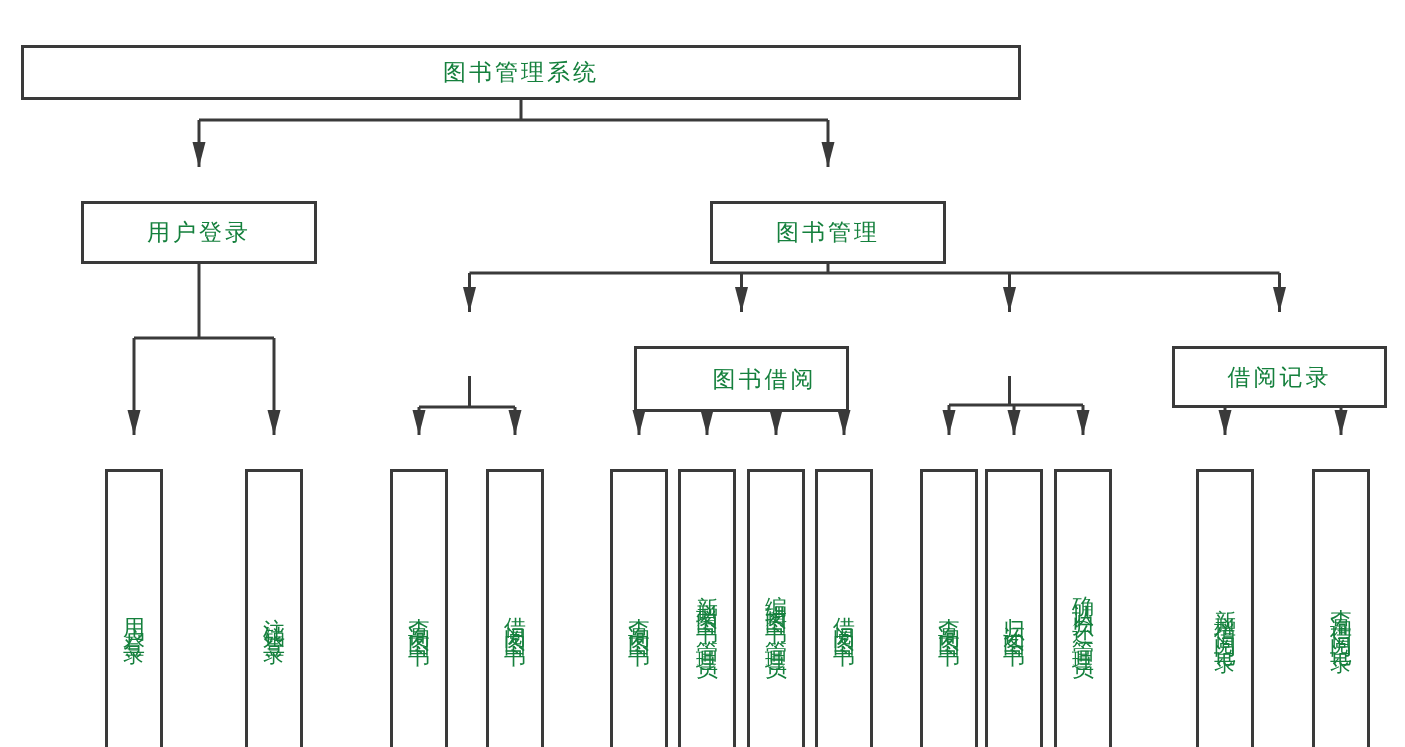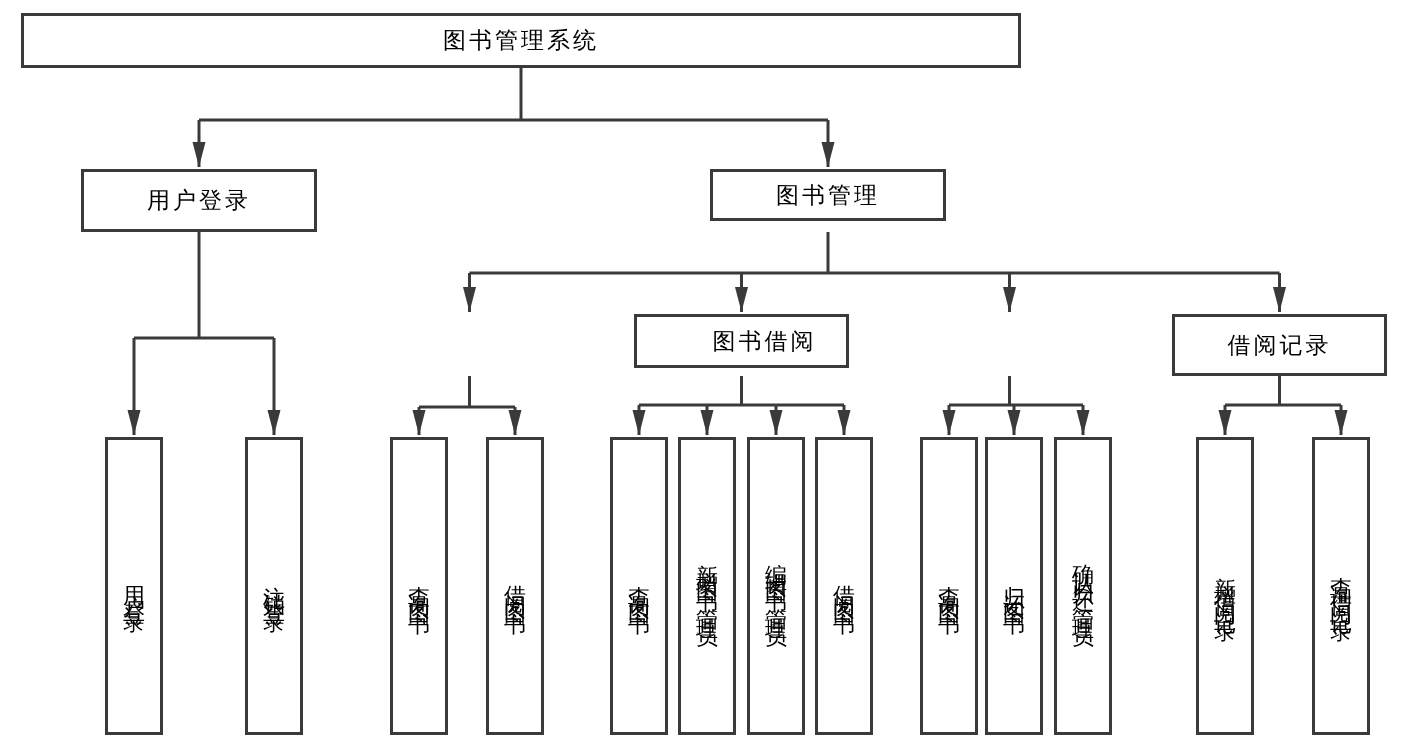--- a/index.html
+++ b/index.html
@@ -24,31 +24,32 @@
     pointer-events: none;
   }
   .node {
     position: absolute;
     box-sizing: border-box;
     border: 3px solid #3a3a3a;
     background: #ffffff;
     display: flex;
     align-items: center;
     justify-content: center;
-    color: #000000;
+    color: #15803d;
     font-size: 23px;
     letter-spacing: 3px;
     white-space: nowrap;
+    margin-top: 32px;
   }
   
   .n-root   { left: 21px;   top: 13px;  width: 1000px; height: 55px; }
   .n-l2a    { left: 81px;   top: 169px; width: 236px;  height: 63px; }
-  .n-l2b    { left: 710px;  top: 169px; width: 236px;  height: 52px; }
+  .n-l2b    { left: 710px;  top: 169px; width: 236px;  height: 63px; }
   .n-l3a    { left: 362px;  top: 314px; width: 215px;  height: 62px; }
-  .n-l3b    { left: 634px;  top: 314px; width: 215px;  height: 54px; padding-left: 46px; }
+  .n-l3b    { left: 634px;  top: 314px; width: 215px;  height: 66px; padding-left: 46px; }
   .n-l3c    { left: 902px;  top: 314px; width: 215px;  height: 62px; }
   .n-l3d    { left: 1172px; top: 314px; width: 215px;  height: 62px; }
   
   .leaf {
     top: 437px;
     width: 58px;
     height: 298px;
     writing-mode: vertical-rl;
     font-size: 22px;
     letter-spacing: 9px;

